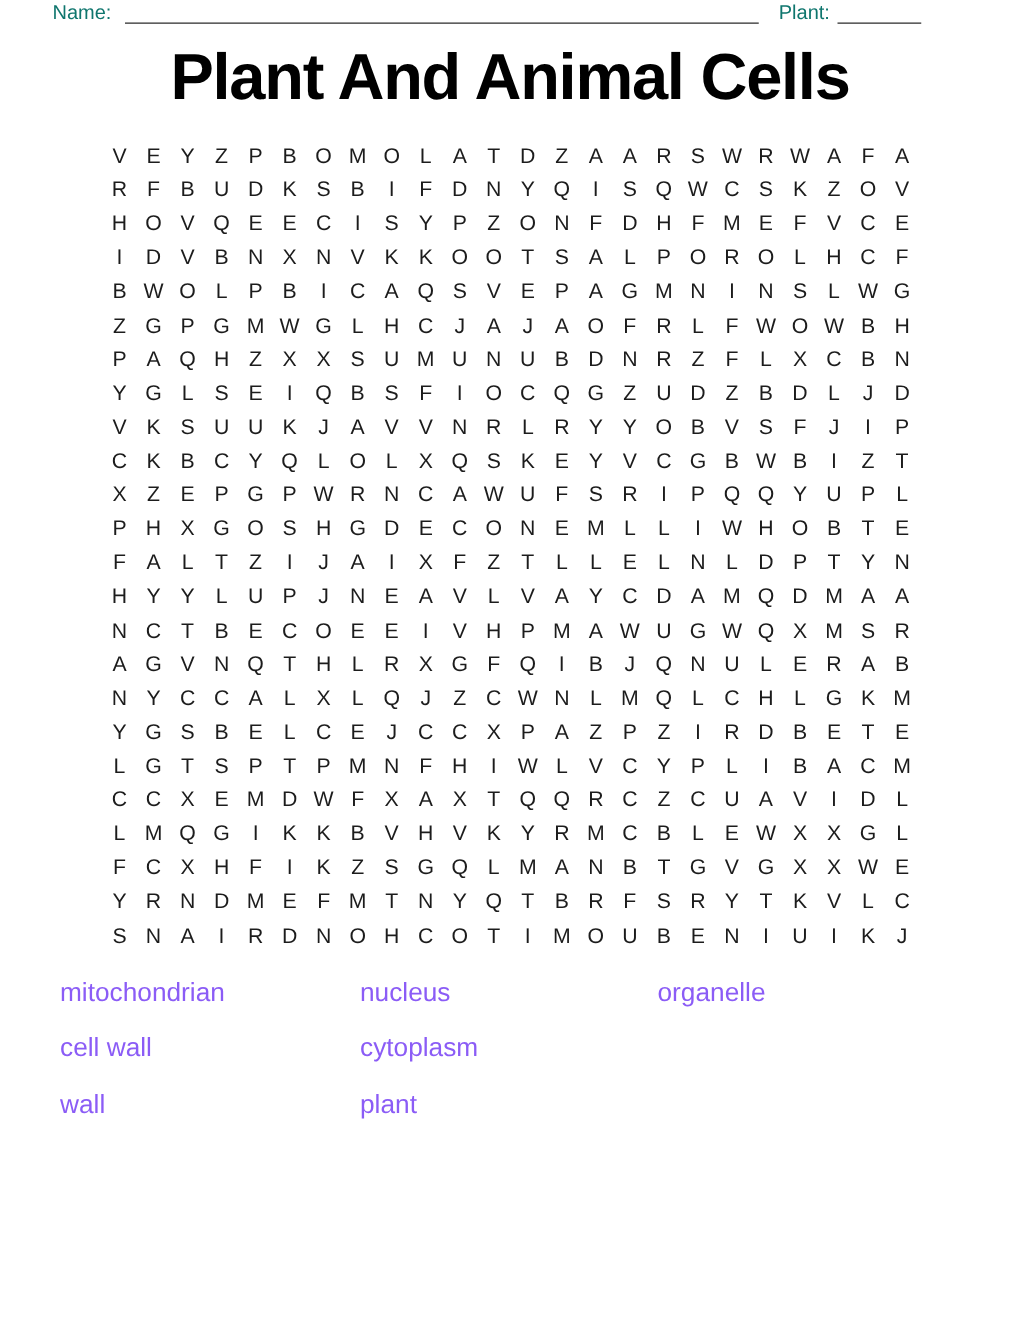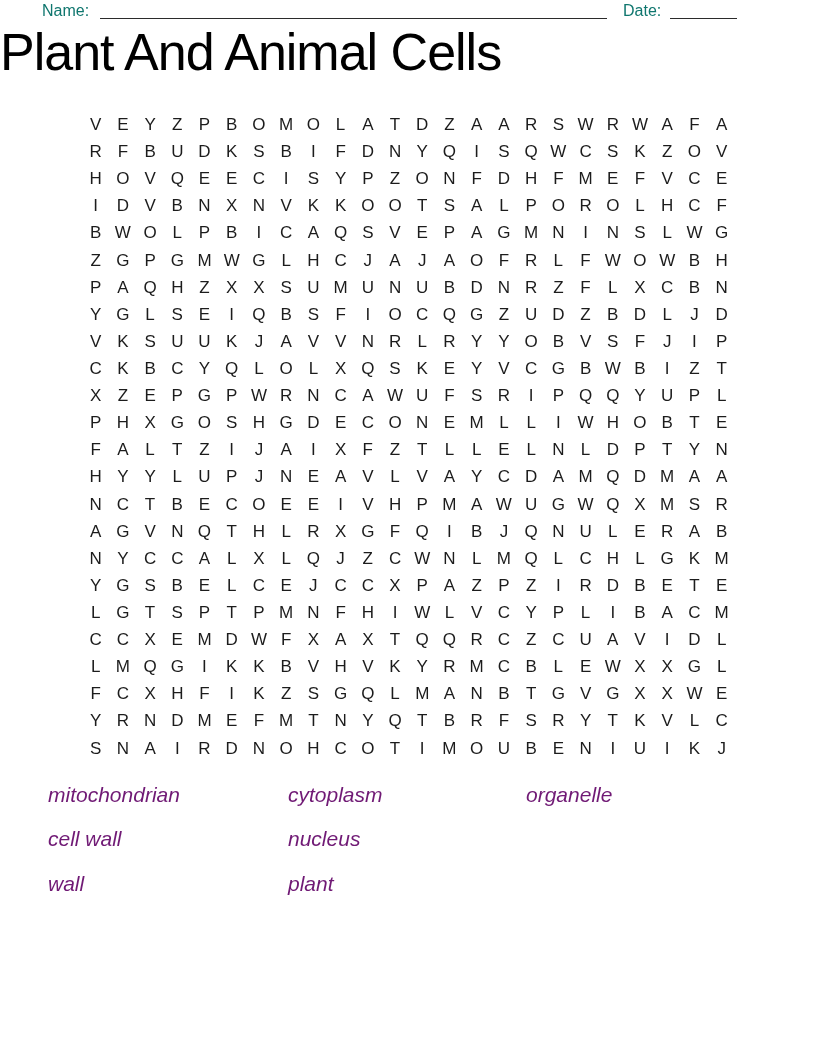--- a/index.html
+++ b/index.html
@@ -32,25 +32,26 @@
     top: 0px;
     height: 18px;
     border-bottom: 1.5px solid #2b2b2b;
   }
   #name-line { left: 100px; width: 507px; }
   #date-line { left: 670px; width: 67px; }
 
   
   #title {
     position: absolute;
-    top: 22px;
+    top: 32px;
     left: 0;
     width: 816px;
+    text-align: center;
     font-size: 52px;
-    font-weight: normal;
+    font-weight: bold;
     letter-spacing: -1px;
     color: #000000;
   }
 
   
   #grid {
     position: absolute;
     left: 82px;
     top: 111px;
     display: grid;
@@ -75,33 +76,32 @@
     grid-template-columns: 240px 238px auto;
   }
   .word-col {
     display: flex;
     flex-direction: column;
   }
   .word-item {
     height: 44.3px;
     line-height: 44.3px;
     font-size: 21px;
-    color: #701a75;
+    color: #8b5cf6;
     white-space: nowrap;
-    font-style: italic;
   }
 </style>
 </head>
 <body>
 
 <div id="page">
 
   <span id="name-label" class="hdr-label">Name:</span>
   <span id="name-line" class="hdr-line"></span>
-  <span id="date-label" class="hdr-label">Date:</span>
+  <span id="date-label" class="hdr-label">Plant:</span>
   <span id="date-line" class="hdr-line"></span>
 
   <div id="title">Plant And Animal Cells</div>
 
   <div id="grid">
       <span class="grid-cell">V</span>
       <span class="grid-cell">E</span>
       <span class="grid-cell">Y</span>
       <span class="grid-cell">Z</span>
       <span class="grid-cell">P</span>
@@ -678,22 +678,22 @@
       <span class="grid-cell">J</span>
     </div>
 
   <div id="word-list">
     <div class="word-col">
         <div class="word-item">mitochondrian</div>
         <div class="word-item">cell wall</div>
         <div class="word-item">wall</div>
       </div>
     <div class="word-col">
+        <div class="word-item">nucleus</div>
         <div class="word-item">cytoplasm</div>
-        <div class="word-item">nucleus</div>
         <div class="word-item">plant</div>
       </div>
     <div class="word-col">
         <div class="word-item">organelle</div>
       </div>
   </div>
 
 </div>
 
 </body></html>

